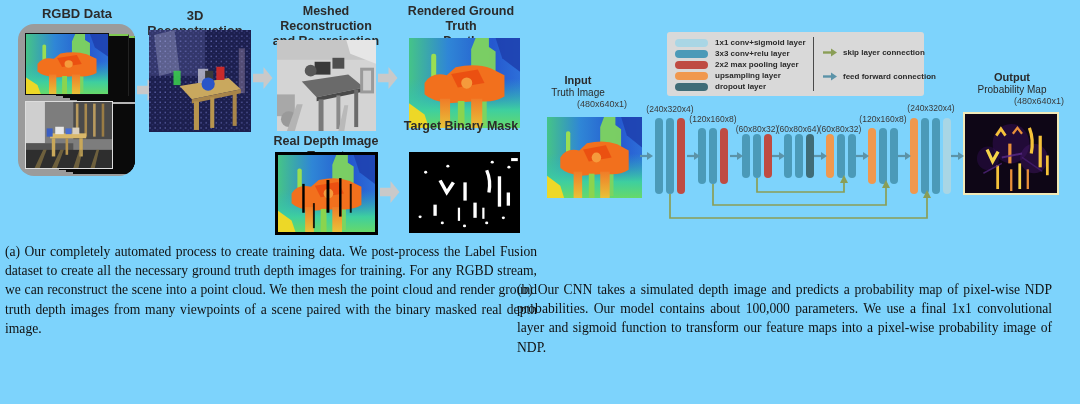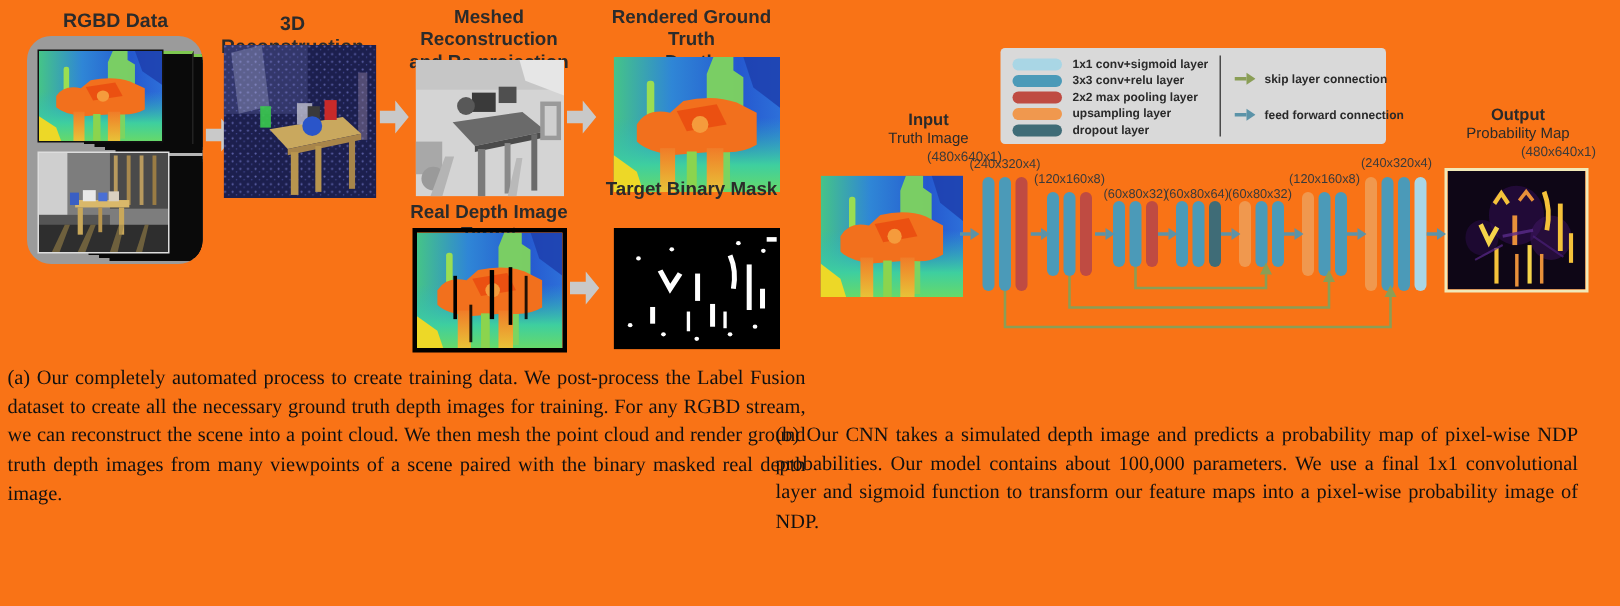--- a/index.html
+++ b/index.html
@@ -1,16 +1,16 @@
 <!DOCTYPE html>
 <html><head>
 <meta charset="utf-8">
 <style>
   html,body{margin:0;padding:0;background:#ffffff;}
-  #page{position:relative;width:1080px;height:404px;background:#f97316;overflow:hidden;
+  #page{position:relative;width:1080px;height:404px;background:#7dd3fc;overflow:hidden;
         font-family:"Liberation Sans",sans-serif;color:#1a1a1a;}
   .abs{position:absolute;}
   
   .stage-label{position:absolute;font-weight:bold;font-size:13px;line-height:15px;
                text-align:center;color:#2b2b2b;letter-spacing:0;}
   .stage-label.small{font-size:12.5px;}
   #rgbd-box{position:absolute;left:18px;top:24px;width:117px;height:152px;
             background:#9b9b9b;border-radius:16px;overflow:hidden;}
   .stack-back{position:absolute;background:#0a0a0a;border-top:2px solid #7ec850;
               border-right:1px solid #222;}
@@ -310,21 +310,21 @@
         <div class="conn-row">
           <svg width="14" height="9">
             <line x1="0" y1="4.5" x2="8" y2="4.5" stroke="#5b93a8" stroke-width="2.4"></line>
             <polygon points="8,0.5 14,4.5 8,8.5" fill="#5b93a8"></polygon>
           </svg>
           <span class="legend-text">feed forward connection</span>
         </div>
       </div>
     </div>
 
-    <div class="io-block" style="left:570px;top:74px;width:98px;">
+    <div class="io-block" style="left:529px;top:74px;width:98px;">
       <div class="io-title">Input</div>
       <div class="io-sub">Truth Image</div>
       <div class="io-dims">(480x640x1)</div>
     </div>
     <svg class="scene-img" style="left:547px;top:117px;width:95px;height:81px;">
         <use href="#sym-depth"></use>
       </svg>
 
     <div class="io-block" style="left:960px;top:71px;width:104px;">
       <div class="io-title">Output</div>

